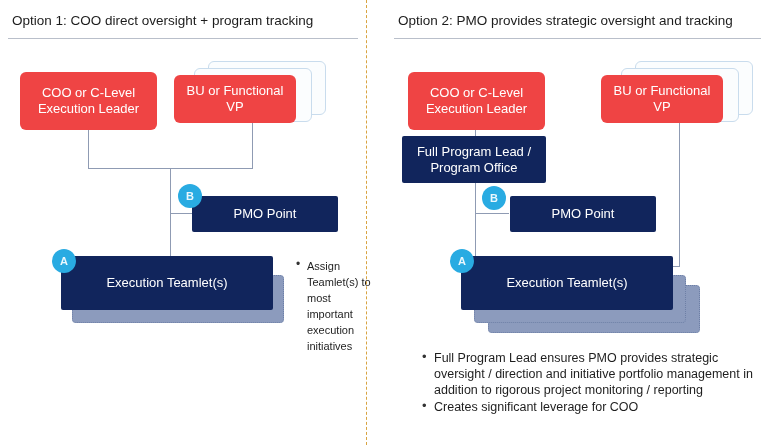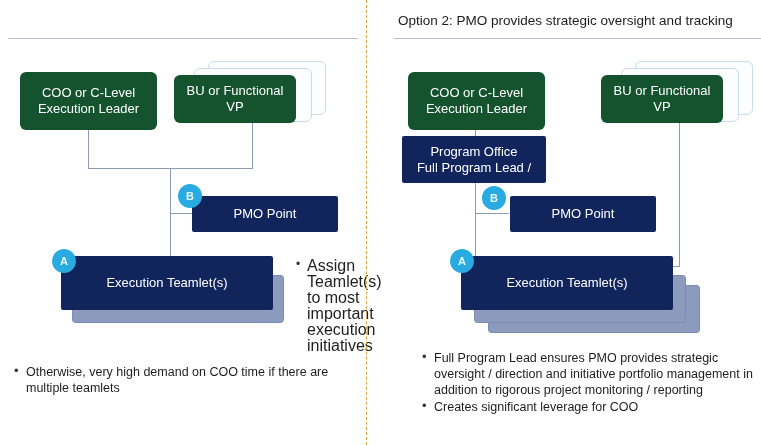--- a/index.html
+++ b/index.html
@@ -33,21 +33,21 @@
   }
   #panel-right .title-rule{left:2px;right:4px;}
 
   
   .box{
     position:absolute;border-radius:6px;
     display:flex;align-items:center;justify-content:center;
     text-align:center;color:#ffffff;font-size:13px;line-height:16px;
     box-sizing:border-box;padding:4px 8px;
   }
-  .box.blue{background:#14532d;}
+  .box.blue{background:#ef4444;}
   .box.navy{background:#11255c;border-radius:3px;}
   .box.navy.sq{border-radius:2px;}
 
   .ghost{
     position:absolute;border-radius:6px;
     background:#fbfdfe;border:1px solid #c9dced;
     box-sizing:border-box;
   }
   .stackcard{
     position:absolute;border-radius:4px;
@@ -69,32 +69,33 @@
   }
 
   
   .bullets{position:absolute;font-size:12.5px;line-height:16px;color:#1e1e1e;}
   .bullets .li{
     position:relative;padding-left:14px;margin-bottom:1px;
   }
   .bullets .li:before{
     content:"\2022";position:absolute;left:2px;top:-1px;color:#333;font-size:13px;
   }
-  .mid-note{position:absolute;font-size:16px;line-height:16px;color:#1e1e1e;width:82px;}
+  .mid-note{position:absolute;font-size:11px;line-height:16px;color:#1e1e1e;width:82px;}
   .mid-note .li{position:relative;padding-left:11px;}
   .mid-note .li:before{
     content:"\2022";position:absolute;left:0;top:-2px;color:#333;font-size:12px;
   }
 </style>
 </head>
 <body>
 
 <div class="panel" id="panel-left">
 
   <div class="panel-header">
+    <div class="panel-title">Option 1: COO direct oversight + program tracking</div>
     <div class="title-rule"></div>
   </div>
 
   <div class="ghost" style="left:208px;top:61px;width:118px;height:54px;"></div>
   <div class="ghost" style="left:194px;top:68px;width:118px;height:54px;"></div>
 
   <div class="ln lnv" style="left:88px;top:130px;height:39px;"></div>
   <div class="ln lnv" style="left:252px;top:123px;height:46px;"></div>
   <div class="ln lnh" style="left:88px;top:168px;width:165px;"></div>
   <div class="ln lnv" style="left:170px;top:168px;height:102px;"></div>
@@ -120,21 +121,20 @@
 
   <div class="stackcard" style="left:72px;top:275px;width:212px;height:48px;"></div>
   <div class="box navy sq" style="left:61px;top:256px;width:212px;height:54px;">
     <span>Execution Teamlet(s)</span>
   </div>
   <div class="marker" style="left:52px;top:249px;">
     <span>A</span>
   </div>
 
   <div class="bullets" style="left:12px;top:364px;width:338px;">
-    <div class="li">Otherwise, very high demand on COO time if there are multiple teamlets</div>
   </div>
 </div>
 
 <div class="mid-note" style="left:296px;top:258px;">
   <div class="li">Assign Teamlet(s) to most important execution initiatives</div>
 </div>
 
 <div class="divider"></div>
 
 <div class="panel" id="panel-right">
@@ -159,22 +159,22 @@
       <div>Execution Leader</div>
     </div>
   </div>
 
   <div class="box blue" style="left:209px;top:75px;width:122px;height:48px;">
     <span>BU or Functional VP</span>
   </div>
 
   <div class="box navy sq" style="left:10px;top:136px;width:144px;height:47px;">
     <div>
+      <div>Full Program Lead /</div>
       <div>Program Office</div>
-      <div>Full Program Lead /</div>
     </div>
   </div>
 
   <div class="box navy sq" style="left:118px;top:196px;width:146px;height:36px;">
     <span>PMO Point</span>
   </div>
   <div class="marker" style="left:90px;top:186px;">
     <span>B</span>
   </div>
 

